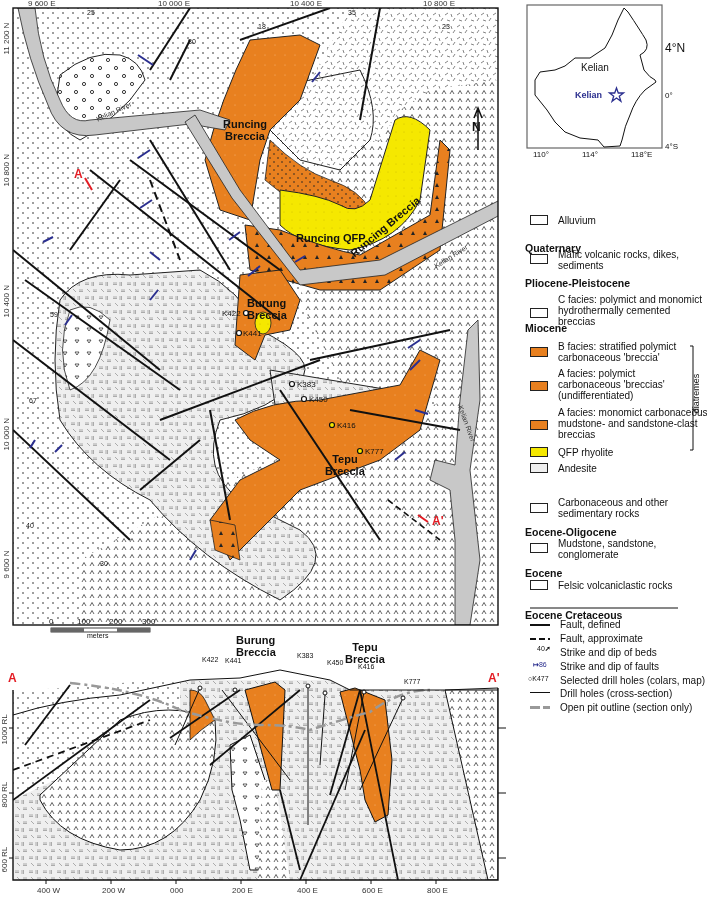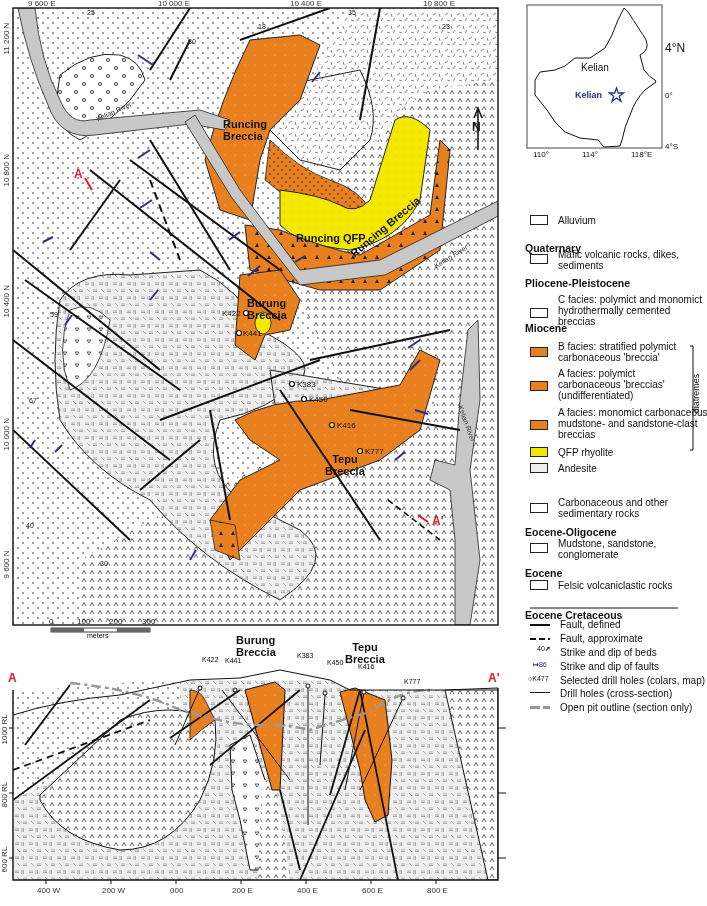--- a/index.html
+++ b/index.html
@@ -260,21 +260,21 @@
 <div class="abs coord" style="left:28px;top:-1px">9 600 E</div>
 <div class="abs coord" style="left:158px;top:-1px">10 000 E</div>
 <div class="abs coord" style="left:290px;top:-1px">10 400 E</div>
 <div class="abs coord" style="left:423px;top:-1px">10 800 E</div>
 <div class="abs coord" style="left:-14px;top:30px;transform:rotate(-90deg);width:40px">11 200 N</div>
 <div class="abs coord" style="left:-14px;top:162px;transform:rotate(-90deg);width:40px">10 800 N</div>
 <div class="abs coord" style="left:-14px;top:293px;transform:rotate(-90deg);width:40px">10 400 N</div>
 <div class="abs coord" style="left:-14px;top:426px;transform:rotate(-90deg);width:40px">10 000 N</div>
 <div class="abs coord" style="left:-12px;top:556px;transform:rotate(-90deg);width:36px">9 600 N</div>
 
-<div class="abs" style="left:223px;top:118px;font-size:11px;font-weight:bold;line-height:12px;text-align:left">
+<div class="abs" style="left:223px;top:118px;font-size:11px;font-weight:bold;line-height:12px;text-align:center">
   <div>Runcing</div>
   <div>Breccia</div>
 </div>
 <div class="abs" style="left:296px;top:232px;font-size:11px;font-weight:bold">Runcing QFP</div>
 <div class="abs" style="left:348px;top:250px;font-size:11px;font-weight:bold;transform:rotate(-40deg);transform-origin:left top">Runcing Breccia</div>
 <div class="abs" style="left:247px;top:297px;font-size:11px;font-weight:bold;line-height:12px">
   <div>Burung</div>
   <div>Breccia</div>
 </div>
 <div class="abs" style="left:325px;top:453px;font-size:11px;font-weight:bold;line-height:12px;text-align:center">

